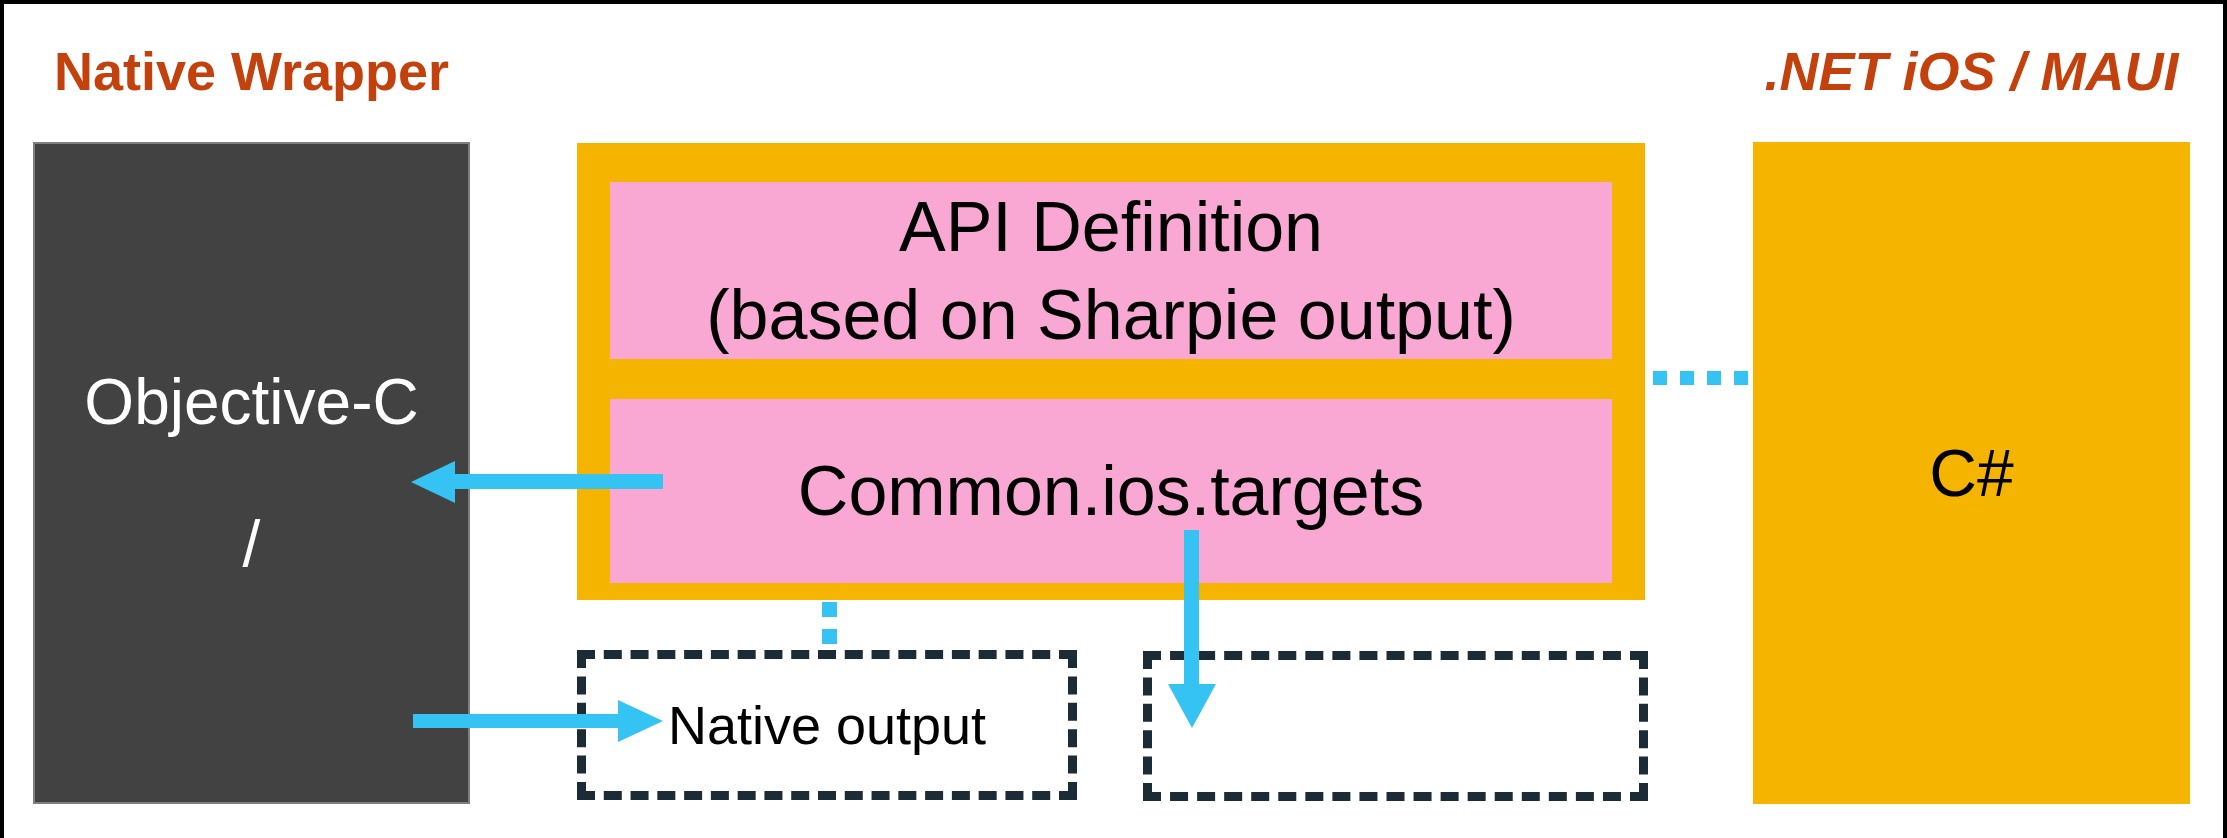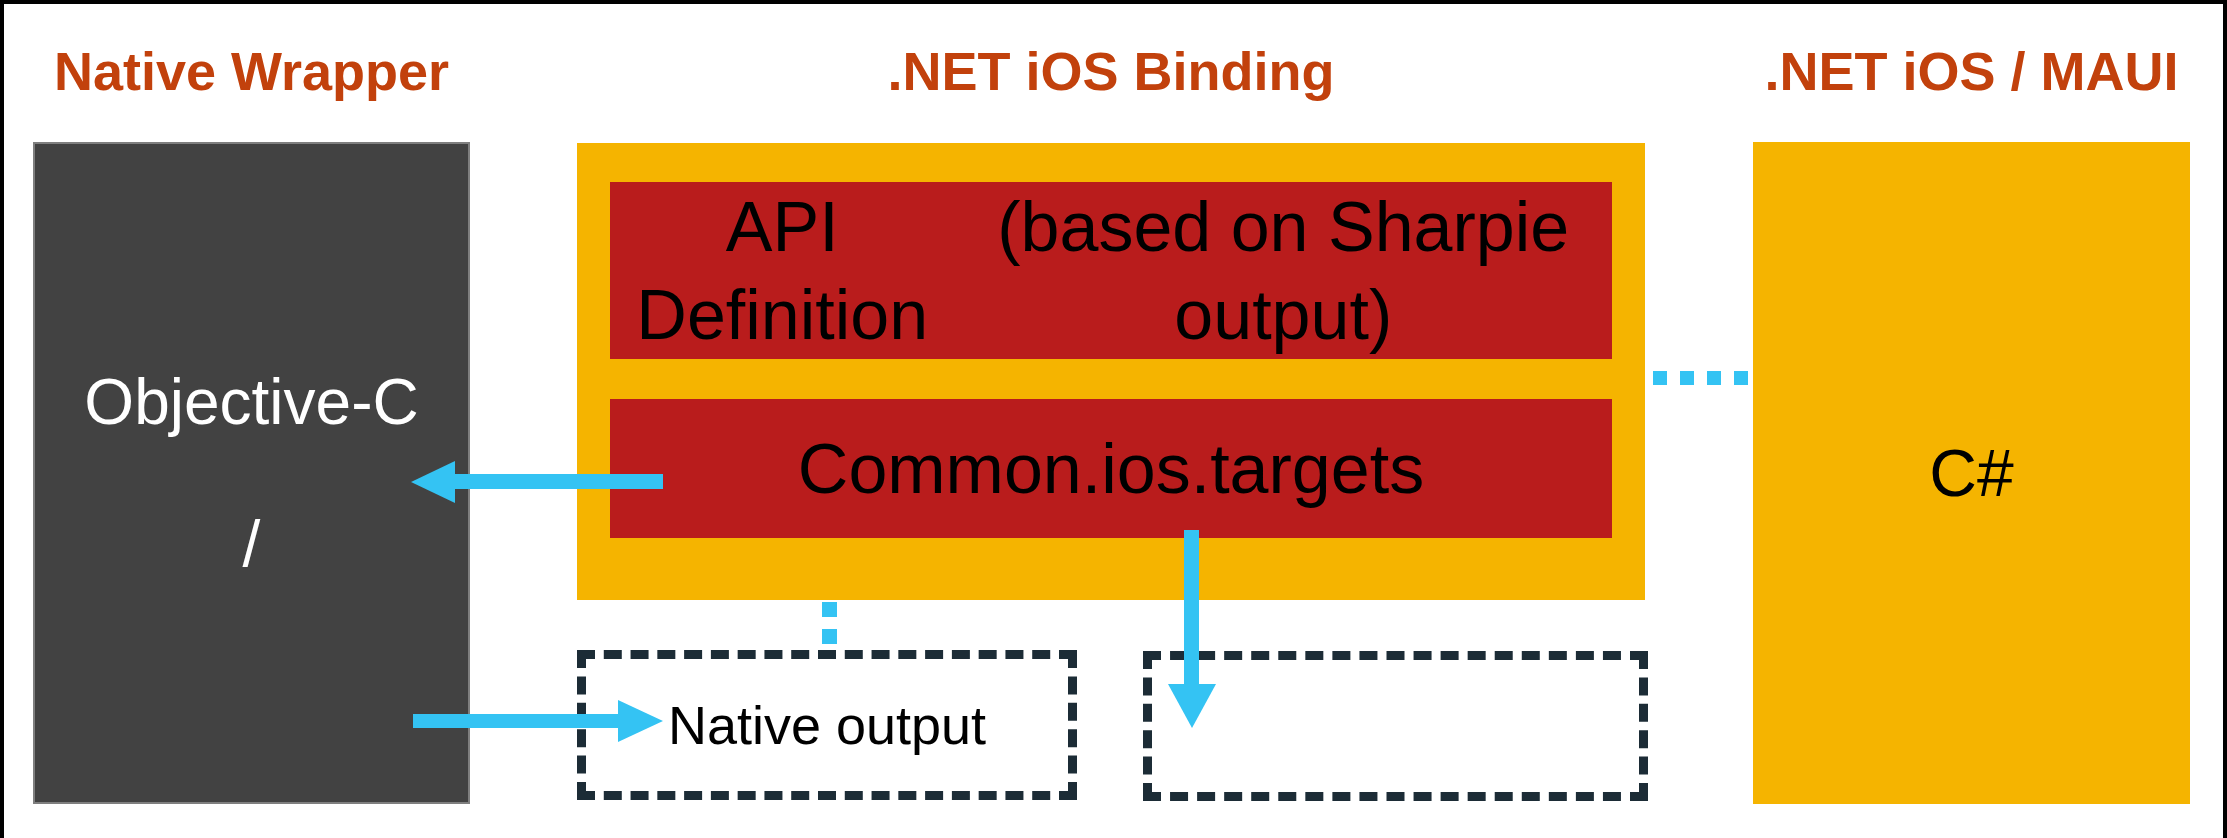--- a/index.html
+++ b/index.html
@@ -5,29 +5,29 @@
   html,body{margin:0;padding:0;background:#fff;}
   body{font-family:"Liberation Sans", sans-serif;}
   .stage{position:relative;width:2227px;height:838px;background:#fff;overflow:hidden;}
   .frame{position:absolute;background:var(--frame-black,#000);}
   .frame-top{left:0;top:0;width:2227px;height:4px;}
   .frame-left{left:0;top:0;width:4px;height:838px;}
   .frame-right{left:2223px;top:0;width:4px;height:838px;}
   .header{position:absolute;top:40px;font-weight:bold;font-size:54px;color:#c2410c;text-align:center;white-space:nowrap;}
   .header-left{left:33px;width:437px;}
   .header-center{left:577px;width:1068px;}
-  .header-right{left:1753px;width:437px;}
+  .header-right{left:1753px;width:437px;font-style:italic;}
   .darkbox{position:absolute;left:33px;top:142px;width:437px;height:662px;background:var(--dark-gray,#424242);
     border:2px solid #7f7f7f;box-sizing:border-box;display:flex;flex-direction:column;align-items:center;justify-content:center;
     color:#fff;font-size:64px;font-weight:300;line-height:100px;text-align:center;gap:42px;}
   .binding-container{position:absolute;left:577px;top:143px;width:1068px;height:457px;background:var(--orange,#F5B400);}
-  .whitebox{position:absolute;background:#b91c1c;display:flex;flex-direction:row;align-items:center;justify-content:center;
+  .whitebox{position:absolute;background:#f9a8d4;display:flex;flex-direction:column;align-items:center;justify-content:center;
     color:#000;font-size:70px;line-height:88px;text-align:center;}
   .api-box{left:610px;top:182px;width:1002px;height:177px;}
-  .targets-box{left:610px;top:399px;width:1002px;height:139px;}
+  .targets-box{left:610px;top:399px;width:1002px;height:184px;}
   .mauibox{position:absolute;left:1753px;top:142px;width:437px;height:662px;background:var(--orange,#F5B400);
     display:flex;align-items:center;justify-content:center;color:#000;font-size:66px;}
   .dashedbox{position:absolute;border:9px dashed var(--navy,#1C2C36);box-sizing:border-box;background:#fff;
     display:flex;flex-direction:column;align-items:center;justify-content:center;color:#000;font-size:54px;line-height:60px;text-align:center;}
   .native-output{left:577px;top:650px;width:500px;height:150px;}
   .sharpie-output{left:1143px;top:651px;width:505px;height:150px;}
   .shaft{position:absolute;background:var(--cyan,#34C3F3);}
   .tri{position:absolute;width:0;height:0;}
   .arrow-left-shaft{left:452px;top:474px;width:211px;height:15px;}
   .arrow-left-head{left:411px;top:461px;border-top:21px solid transparent;border-bottom:21px solid transparent;border-right:44px solid var(--cyan,#34C3F3);}
@@ -43,21 +43,20 @@
 </head>
 <body>
 
 <div class="stage">
 
   <div class="frame frame-top"></div>
   <div class="frame frame-left"></div>
   <div class="frame frame-right"></div>
 
   <div class="header header-left">Native Wrapper</div>
-  <div class="header header-center">.NET iOS Binding</div>
   <div class="header header-right">.NET iOS / MAUI</div>
 
   <div class="darkbox">
     <span>Objective-C</span>
     <span>/</span>
   </div>
 
   <div class="binding-container"></div>
 
   <div class="whitebox api-box">

